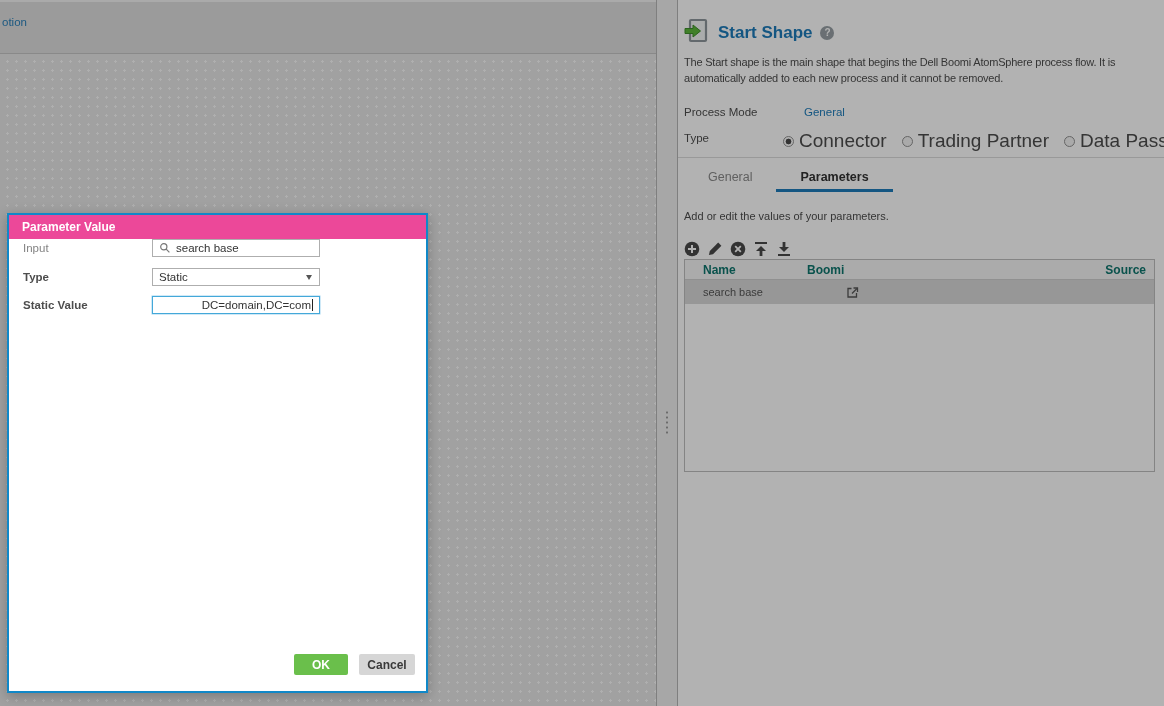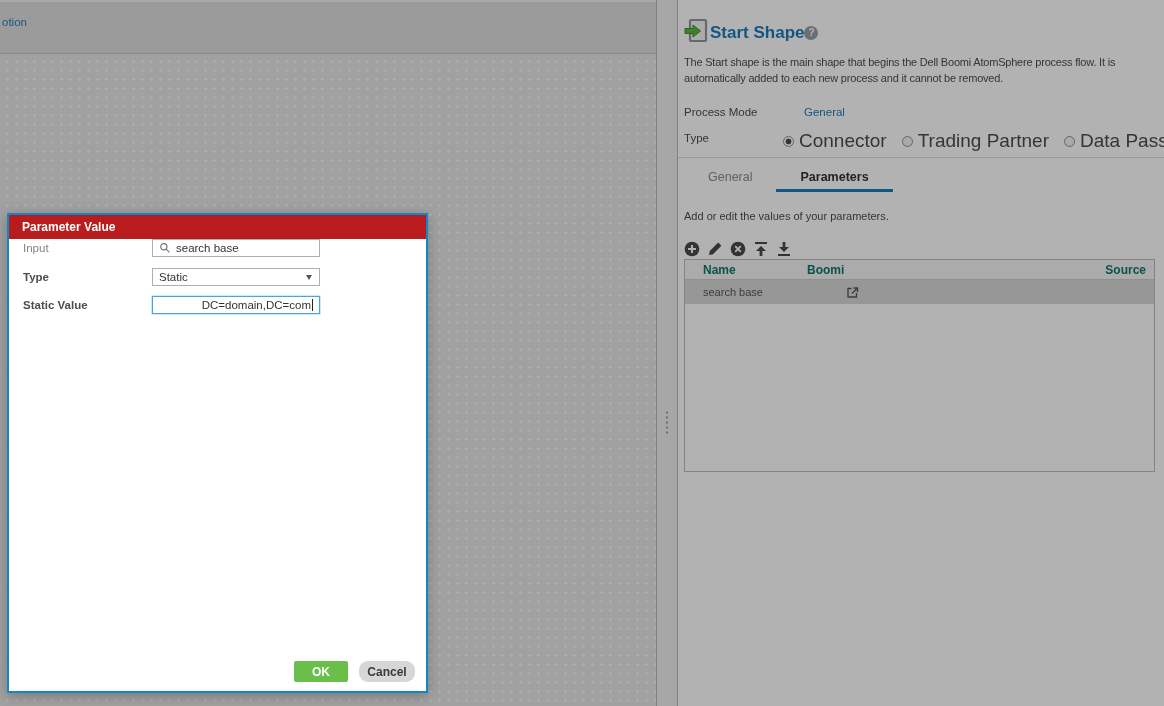--- a/index.html
+++ b/index.html
@@ -16,21 +16,21 @@
   .canvas-link{position:absolute;left:2px;top:14px;font-size:11.5px;color:#2b81ba;cursor:pointer;}
 
   
   .splitter{position:absolute;left:656px;top:0;width:22px;height:706px;background:#efefef;
     border-left:1px solid #b6b6b6;border-right:1px solid #b6b6b6;box-sizing:border-box;cursor:col-resize;}
   .splitter-handle{position:absolute;left:50%;top:410px;transform:translateX(-50%);width:4px;height:26px;
     background-image:radial-gradient(circle,#9a9a9a 1px,transparent 1.2px);background-size:4px 5px;}
 
   
   .panel{position:absolute;left:678px;top:0;width:486px;height:706px;background:#ffffff;color:#4d4d4d;}
-  .panel-header{position:absolute;left:6px;top:18px;display:flex;align-items:center;}
+  .panel-header{position:absolute;left:6px;top:18px;display:flex;align-items:center;gap:8px;}
   .panel-title{font-size:17px;font-weight:bold;color:#1e7cba;}
   .help-icon{width:14px;height:14px;border-radius:50%;background:#98a0a5;color:#fff;font-size:10px;font-weight:bold;
     line-height:14px;text-align:center;cursor:pointer;}
   .panel-desc{position:absolute;left:6px;top:54px;width:479px;font-size:11px;letter-spacing:-0.2px;
     line-height:16px;color:#4d4d4d;white-space:nowrap;overflow:hidden;}
 
   .frow{position:absolute;left:6px;height:16px;font-size:11.5px;color:#4d4d4d;text-align:center;}
   .frow1{top:106px;}
   .frow2{top:132px;}
   .flabel{display:inline-block;}
@@ -61,40 +61,40 @@
   .col-value{flex:1;}
   .col-source{box-sizing:border-box;width:60px;text-align:right;padding-right:8px;flex:none;}
   .col-source svg{vertical-align:middle;}
 
   
   .overlay{position:absolute;left:0;top:0;width:1164px;height:706px;background:rgba(0,0,0,0.30);z-index:5;}
 
   
   .dialog{position:absolute;left:7px;top:213px;width:421px;height:480px;box-sizing:border-box;
     background:#fff;border:2px solid #1088c8;z-index:10;box-shadow:0 3px 12px rgba(0,0,0,0.25);}
-  .dlg-title{height:24px;background:#b91c1c;color:#fff;font-size:12px;font-weight:bold;line-height:24px;padding-left:13px;}
+  .dlg-title{height:24px;background:#ec4899;color:#fff;font-size:12px;font-weight:bold;line-height:24px;padding-left:13px;}
   .drow{position:absolute;left:0;width:100%;height:20px;}
   .drow1{top:24px;}
   .drow2{top:53px;}
   .drow3{top:81px;}
   .dlabel{position:absolute;left:14px;top:3px;font-size:11.5px;color:#4d4d4d;font-weight:bold;}
   .dlabel.muted{color:#838383;font-weight:normal;}
   .dfield{position:absolute;left:143px;top:0;width:168px;height:18px;box-sizing:border-box;border:1px solid #aeaeae;
     background:#fff;display:flex;align-items:center;padding:0 6px;font-size:11.5px;color:#333;cursor:text;}
   .dfield.select{cursor:pointer;}
   .dfield.focused{border-color:#44a8d9;box-shadow:0 0 0 0.5px #9fd4ef;justify-content:flex-end;}
   .dfield .sicon{margin-right:5px;flex:none;display:flex;}
   .sel-arrow{position:absolute;right:7px;top:6px;width:0;height:0;
     border-left:3.5px solid transparent;border-right:3.5px solid transparent;border-top:5px solid #555;}
   .caret{display:inline-block;width:1px;height:12px;background:#222;margin-left:1px;}
-  .dlg-buttons{position:absolute;right:11px;bottom:9px;display:flex;gap:11px;}
+  .dlg-buttons{position:absolute;right:11px;bottom:16px;display:flex;gap:11px;}
   .btn{height:21px;border:none;border-radius:2px;font-family:"Liberation Sans",sans-serif;
     font-size:12px;font-weight:bold;cursor:pointer;padding:0;}
   .btn.ok{width:54px;background:#6abf4b;color:#fff;}
-  .btn.cancel{width:56px;background:#d6d6d6;color:#3a3a3a;border-radius:9px;}
+  .btn.cancel{width:56px;background:#d6d6d6;color:#3a3a3a;}
 </style>
 </head>
 <body>
 
 <div class="app">
 
   <div class="canvas">
     <div class="canvas-topstrip"></div>
     <div class="canvas-topbar">
       <span class="canvas-link">otion</span>

